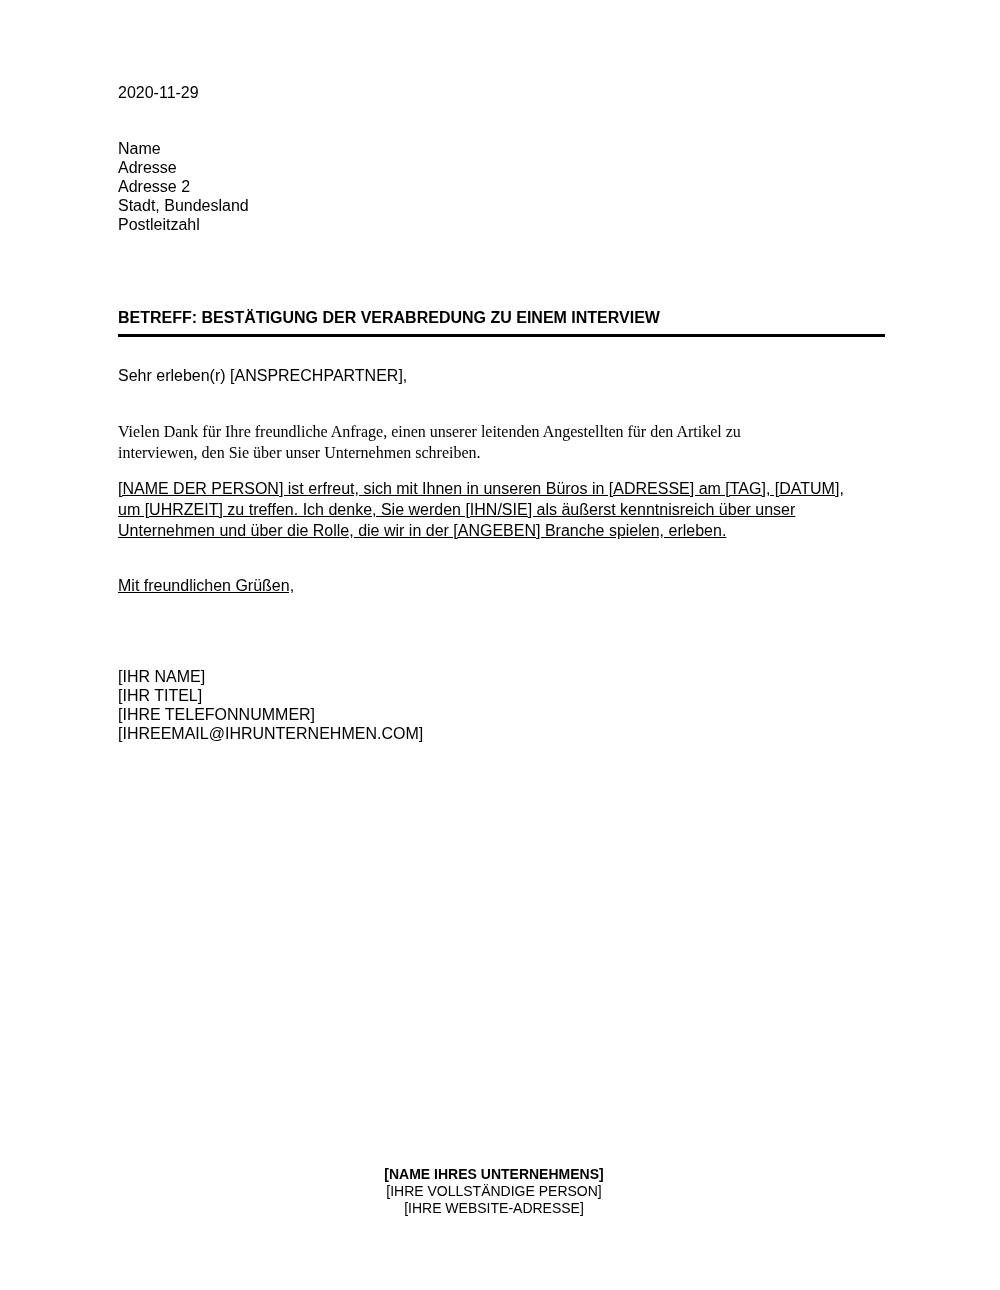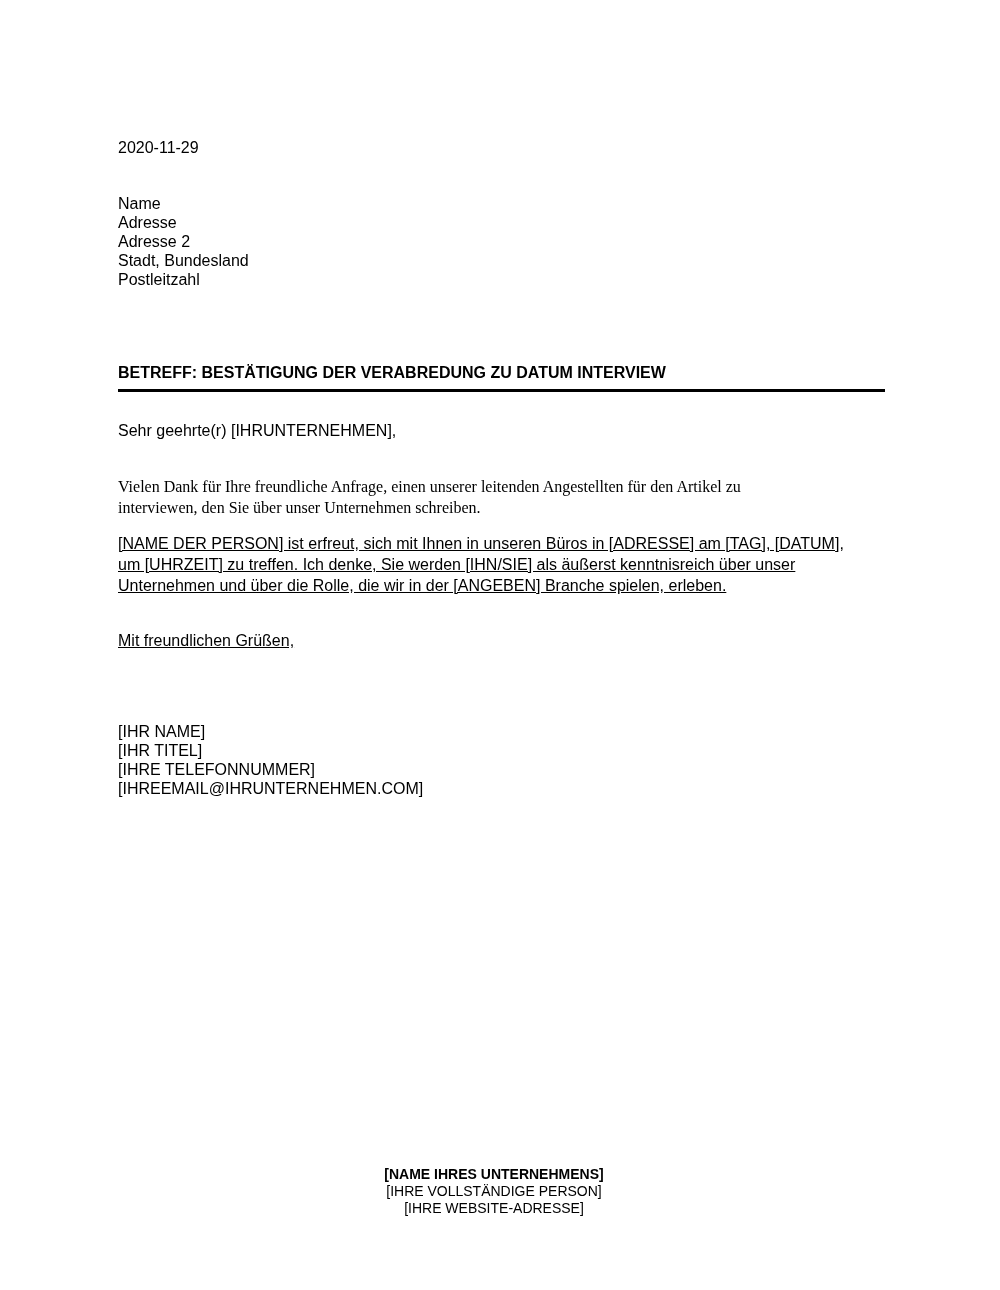--- a/index.html
+++ b/index.html
@@ -12,22 +12,21 @@
     width: 1000px;
     height: 1290px;
     background: #ffffff;
     color: #000000;
     font-family: "Liberation Sans", sans-serif;
     font-size: 16px;
     overflow: hidden;
     margin: 0 auto;
   }
   .content {
-    padding: 120px 112px 0 118px;
-    margin-top: 18px;
+    padding: 83px 112px 0 118px;
   }
   .date-line {
     line-height: 19px;
     white-space: pre;
   }
   .recipient-block {
     margin-top: 37px;
     line-height: 19px;
     white-space: pre-line;
   }
@@ -86,25 +85,25 @@
   <div class="content">
 
     <div class="date-line">2020-11-29</div>
 
     <div class="recipient-block">Name
 Adresse
 Adresse 2
 Stadt, Bundesland
 Postleitzahl</div>
 
-    <div class="subject-line">BETREFF: BESTÄTIGUNG DER VERABREDUNG ZU DATUM INTERVIEW</div>
+    <div class="subject-line">BETREFF: BESTÄTIGUNG DER VERABREDUNG ZU EINEM INTERVIEW</div>
 
     <div class="subject-divider"></div>
 
-    <div class="salutation">Sehr geehrte(r) [IHRUNTERNEHMEN],</div>
+    <div class="salutation">Sehr erleben(r) [ANSPRECHPARTNER],</div>
 
     <div class="paragraph p1">Vielen Dank für Ihre freundliche Anfrage, einen unserer leitenden Angestellten für den Artikel zu
 interviewen, den Sie über unser Unternehmen schreiben.</div>
 
     <div class="paragraph p2">[NAME DER PERSON] ist erfreut, sich mit Ihnen in unseren Büros in [ADRESSE] am [TAG], [DATUM],
 um [UHRZEIT] zu treffen. Ich denke, Sie werden [IHN/SIE] als äußerst kenntnisreich über unser
 Unternehmen und über die Rolle, die wir in der [ANGEBEN] Branche spielen, erleben.</div>
 
 
     <div class="closing">Mit freundlichen Grüßen,</div>

